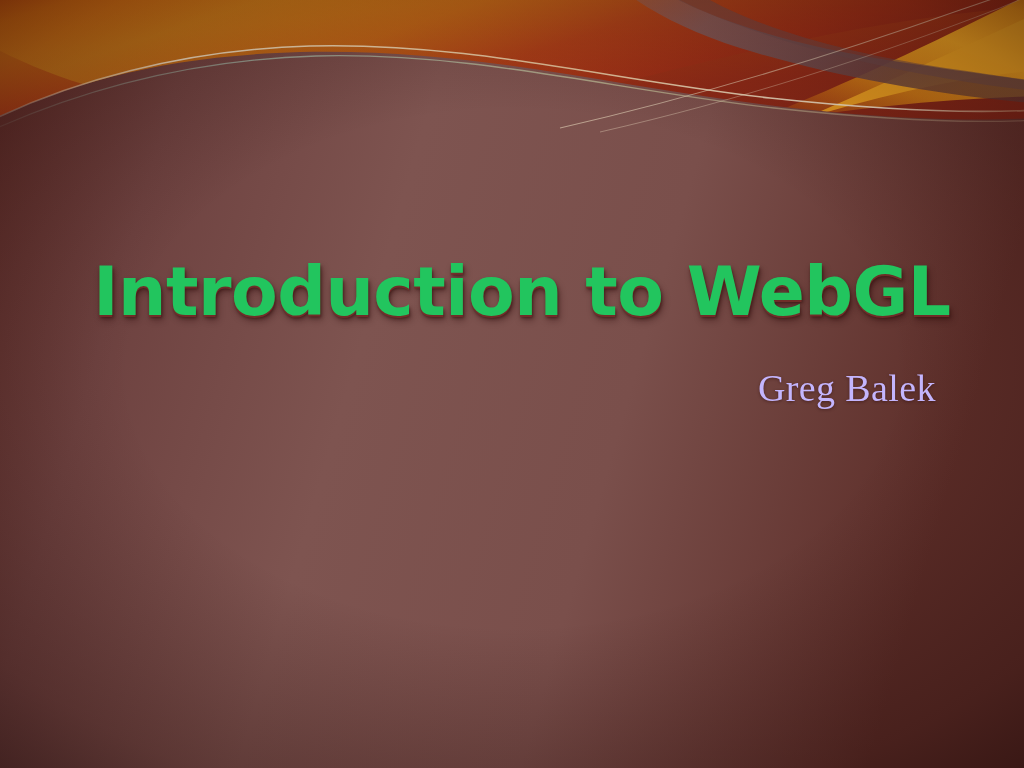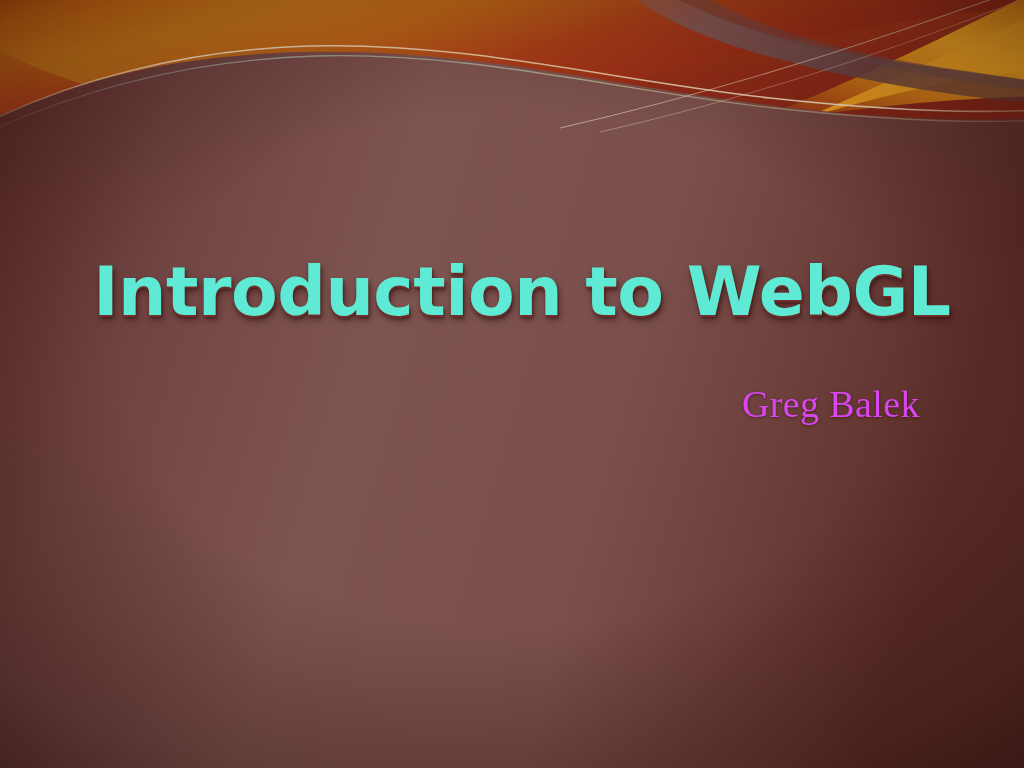--- a/index.html
+++ b/index.html
@@ -54,42 +54,42 @@
     width: 860px;
     text-align: center;
   }
   #slide-title {
     margin: 0;
     font-family: "DejaVu Sans", sans-serif;
     font-size: 68px;
     font-weight: bold;
     line-height: 1.06;
     letter-spacing: -0.5px;
-    color: #5eead4;
+    color: #22c55e;
     text-shadow:
        0px 2px 0px rgba(120,48,44,0.85),
        1px 3px 3px rgba(54,16,14,0.62),
        2px 5px 7px rgba(40,10,9,0.42);
     white-space: nowrap;
   }
   #subtitle-block {
     position: absolute;
     left: 92px;
     top: 366px;
     width: 860px;
     text-align: right;
     padding-right: 16px;
     box-sizing: border-box;
   }
   #slide-subtitle {
-    margin: 16px;
+    margin: 0;
     font-family: "Liberation Serif", "DejaVu Serif", serif;
     font-size: 38px;
     font-weight: normal;
-    color: #d946ef;
+    color: #c4b5fd;
     letter-spacing: 0.4px;
     text-shadow: 0 1px 3px rgba(40,10,9,0.50);
     white-space: nowrap;
   }
 </style>
 </head>
 <body>
 
 <div id="slide">
 

